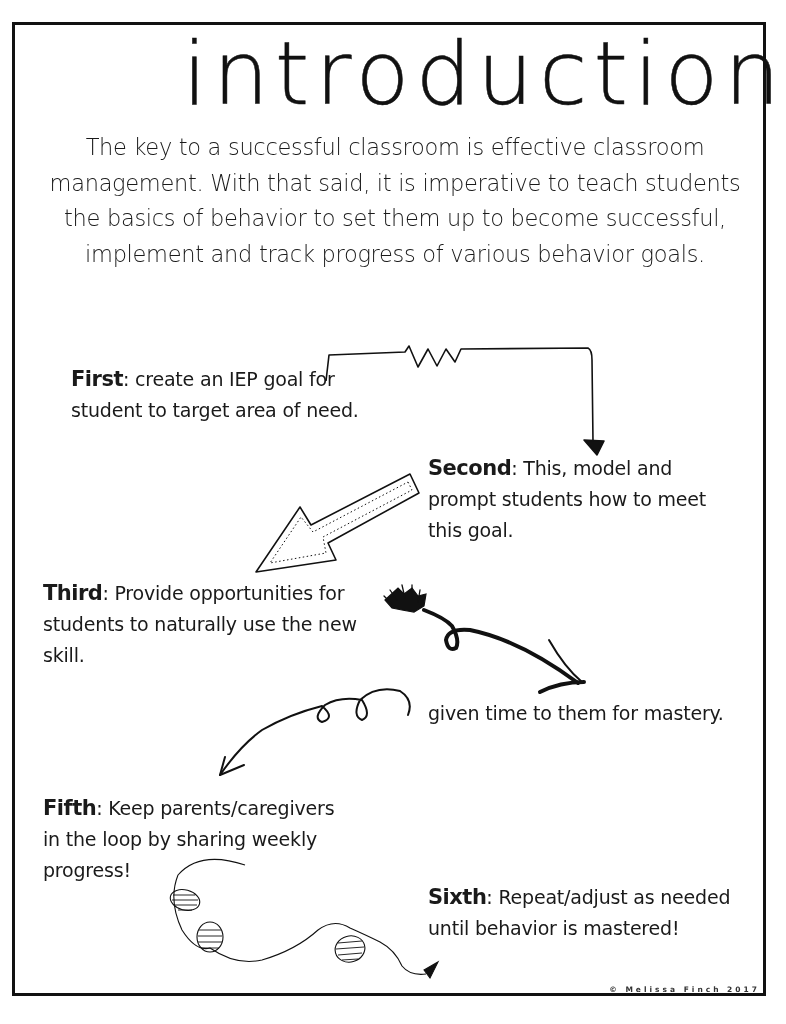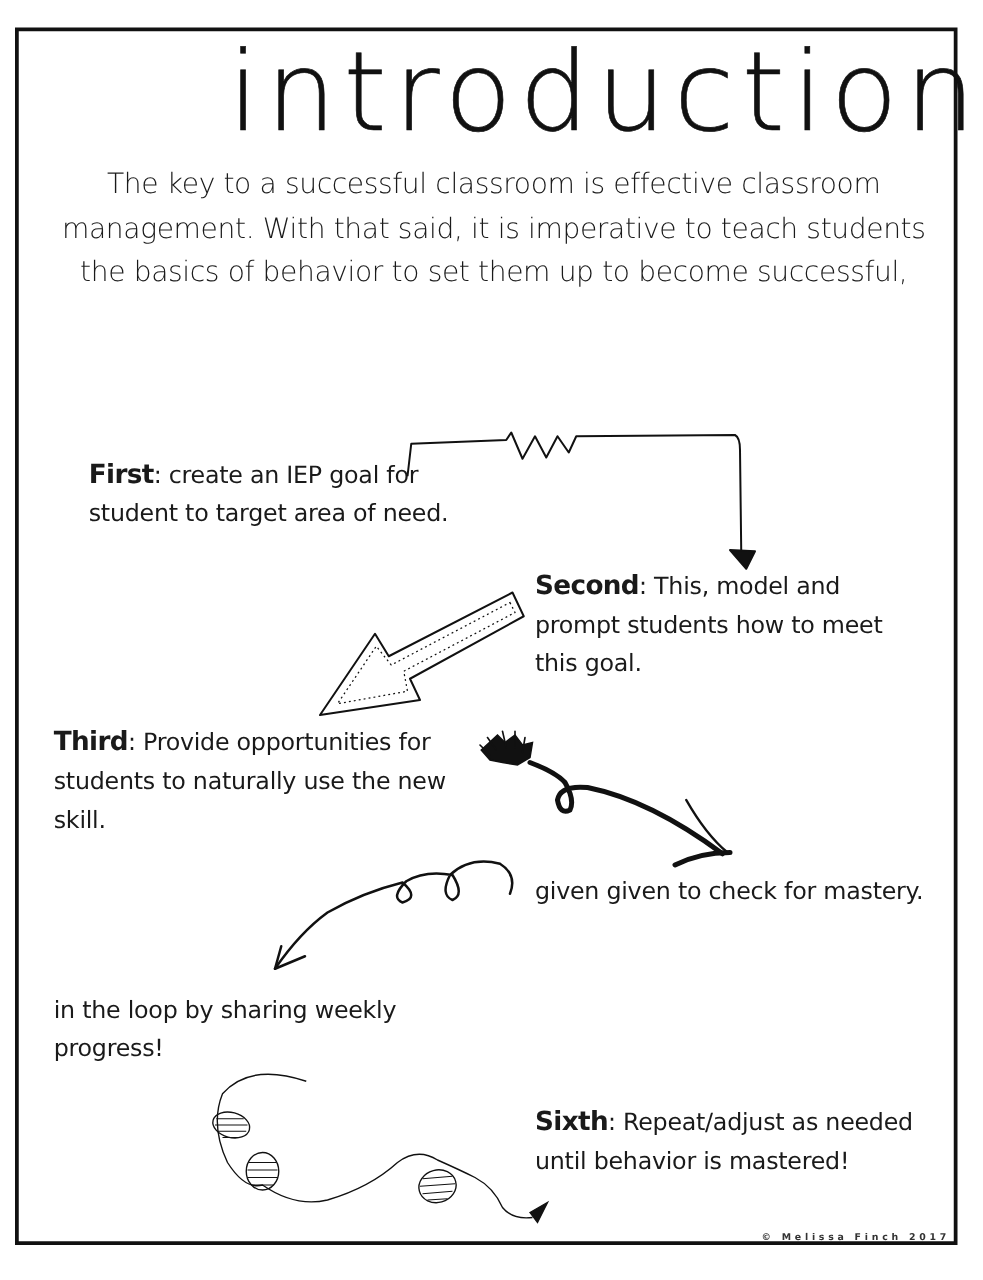--- a/index.html
+++ b/index.html
@@ -33,44 +33,46 @@
 <body>
 
 <div class="frame"></div>
 
 <div class="title">introduction</div>
 
 <div class="intro">
   <div>The key to a successful classroom is effective classroom</div>
   <div>management.  With that said, it is imperative to teach students</div>
   <div>the basics of behavior to set them up to become successful,</div>
+  <div>implement and track progress of various behavior goals.</div>
 </div>
 
 <div class="step s1">
   <div><span class="lbl">First</span><span class="colon">:</span><span> create an IEP goal for</span></div>
   <div>student to target area of need.</div>
 </div>
 
 <div class="step s2">
   <div><span class="lbl">Second</span><span class="colon">:</span><span> This, model and</span></div>
   <div>prompt students how to meet</div>
   <div>this goal.</div>
 </div>
 
 <div class="step s3">
   <div><span class="lbl">Third</span><span class="colon">:</span><span>  Provide opportunities for</span></div>
   <div>students to naturally use the new</div>
   <div>skill.</div>
 </div>
 
 <div class="step s4">
-  <div>given given to check for mastery.</div>
+  <div>given time to them for mastery.</div>
 </div>
 
 <div class="step s5">
+  <div><span class="lbl">Fifth</span><span class="colon">:</span><span>  Keep parents/caregivers</span></div>
   <div>in the loop by sharing weekly</div>
   <div>progress!</div>
 </div>
 
 <div class="step s6">
   <div><span class="lbl">Sixth</span><span class="colon">:</span><span>  Repeat/adjust as needed</span></div>
   <div>until behavior is mastered!</div>
 </div>
 
 <svg class="deco" width="786" height="1024" viewBox="0 0 786 1024">

